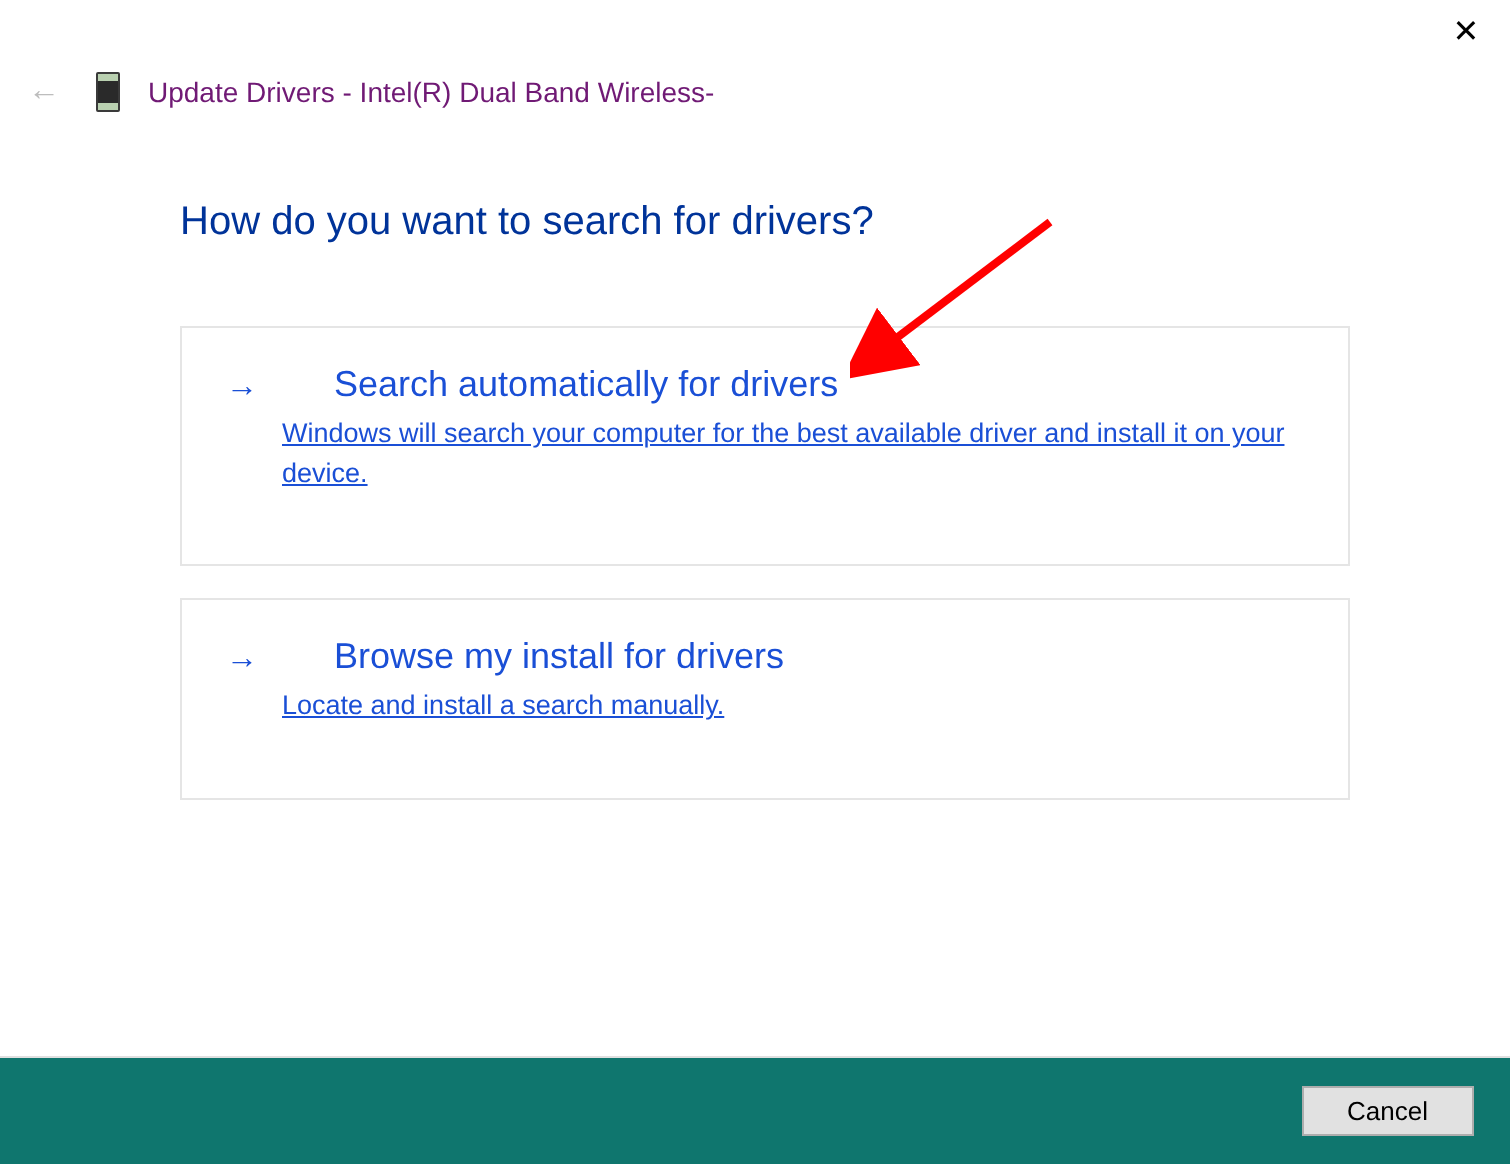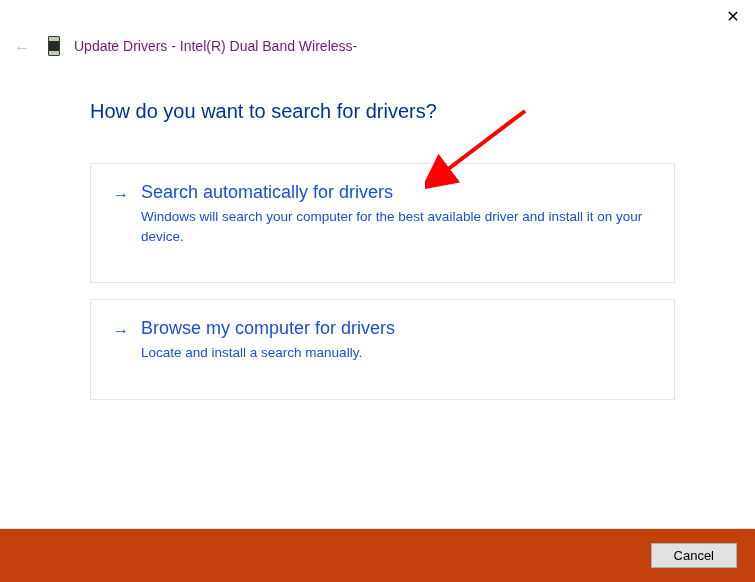--- a/index.html
+++ b/index.html
@@ -73,35 +73,37 @@
       gap: 12px;
     }
     .option-arrow {
       color: #1a4fd6;
       font-size: 16px;
       flex-shrink: 0;
     }
     .option-title {
       color: #1a4fd6;
       font-size: 18px;
+      margin-left: 26px;
     }
     .option-desc {
       color: #1a4fd6;
       font-size: 13.5px;
       margin-left: 28px;
       margin-top: 4px;
       line-height: 1.45;
+      text-decoration: underline;
     }
     .footer {
       position: absolute;
       bottom: 0;
       left: 0;
       right: 0;
       height: 54px;
-      background: #c2410c;
+      background: #0f766e;
       border-top: 1px solid #e0e0e0;
       display: flex;
       align-items: center;
       justify-content: flex-end;
       padding-right: 18px;
     }
     .cancel-btn {
       background: #e1e1e1;
       border: 1px solid #adadad;
       padding: 4px 22px;
@@ -134,21 +136,21 @@
     <div class="option-header">
       <span class="option-arrow">→</span>
       <span class="option-title">Search automatically for drivers</span>
     </div>
     <div class="option-desc">Windows will search your computer for the best available driver and install it on your device.</div>
   </div>
 
   <div class="option-box">
     <div class="option-header">
       <span class="option-arrow">→</span>
-      <span class="option-title">Browse my computer for drivers</span>
+      <span class="option-title">Browse my install for drivers</span>
     </div>
     <div class="option-desc">Locate and install a search manually.</div>
   </div>
 </div>
 
 <svg class="annotation-arrow" width="110" height="85">
   <defs>
     <marker id="ah" markerWidth="9" markerHeight="9" refX="2" refY="4.5" orient="auto">
       <polygon points="0 0, 9 4.5, 0 9" fill="#ff0000"></polygon>
     </marker>

